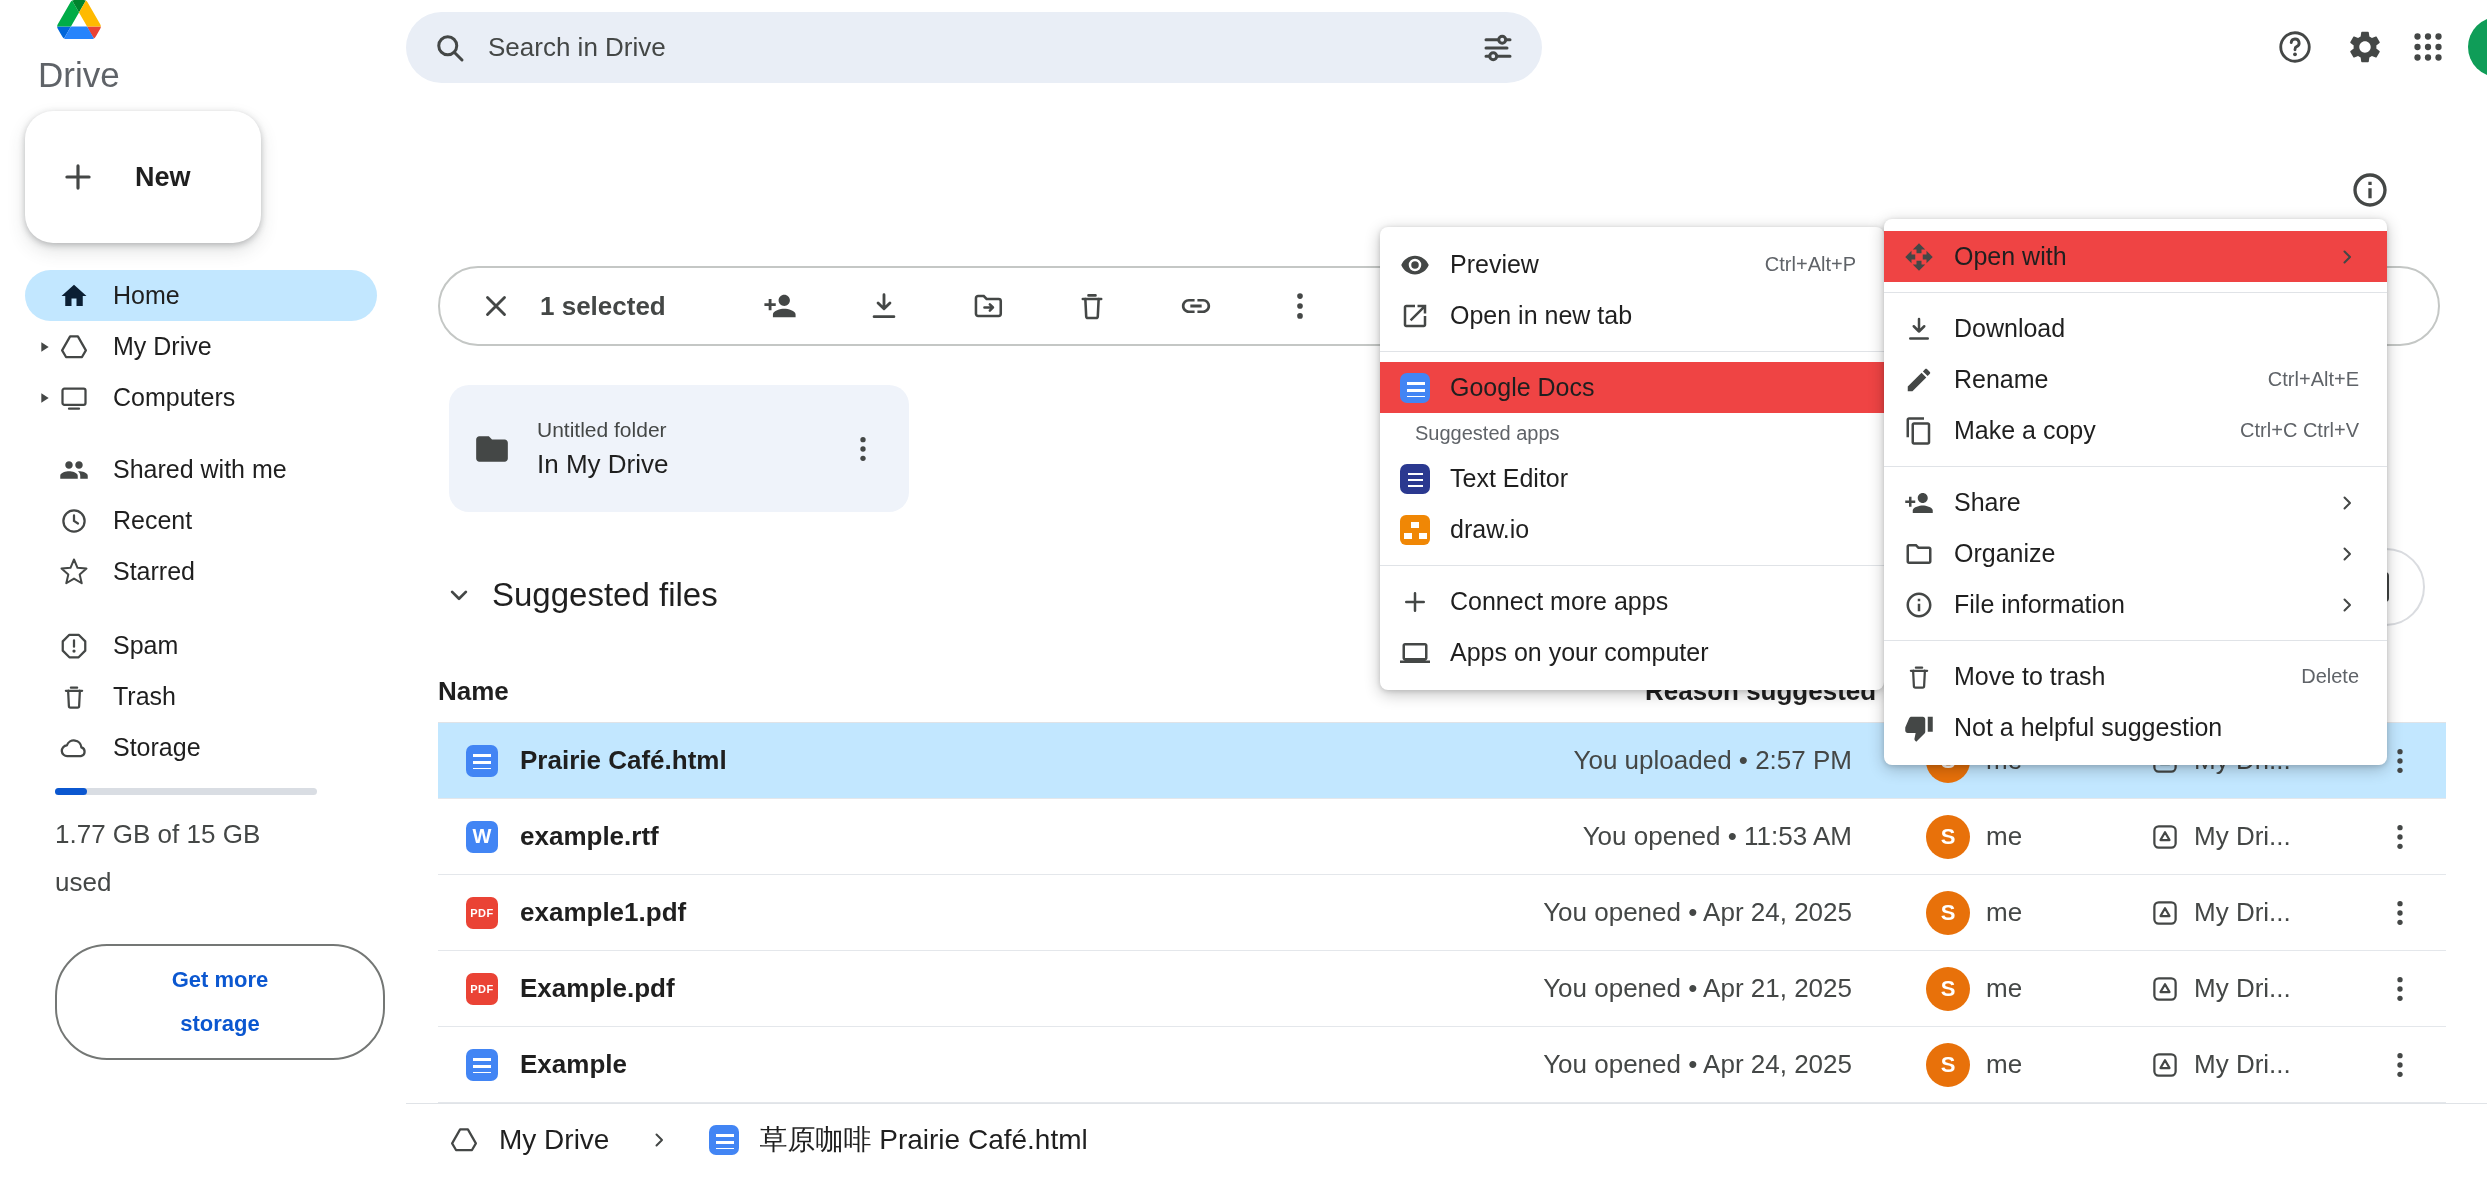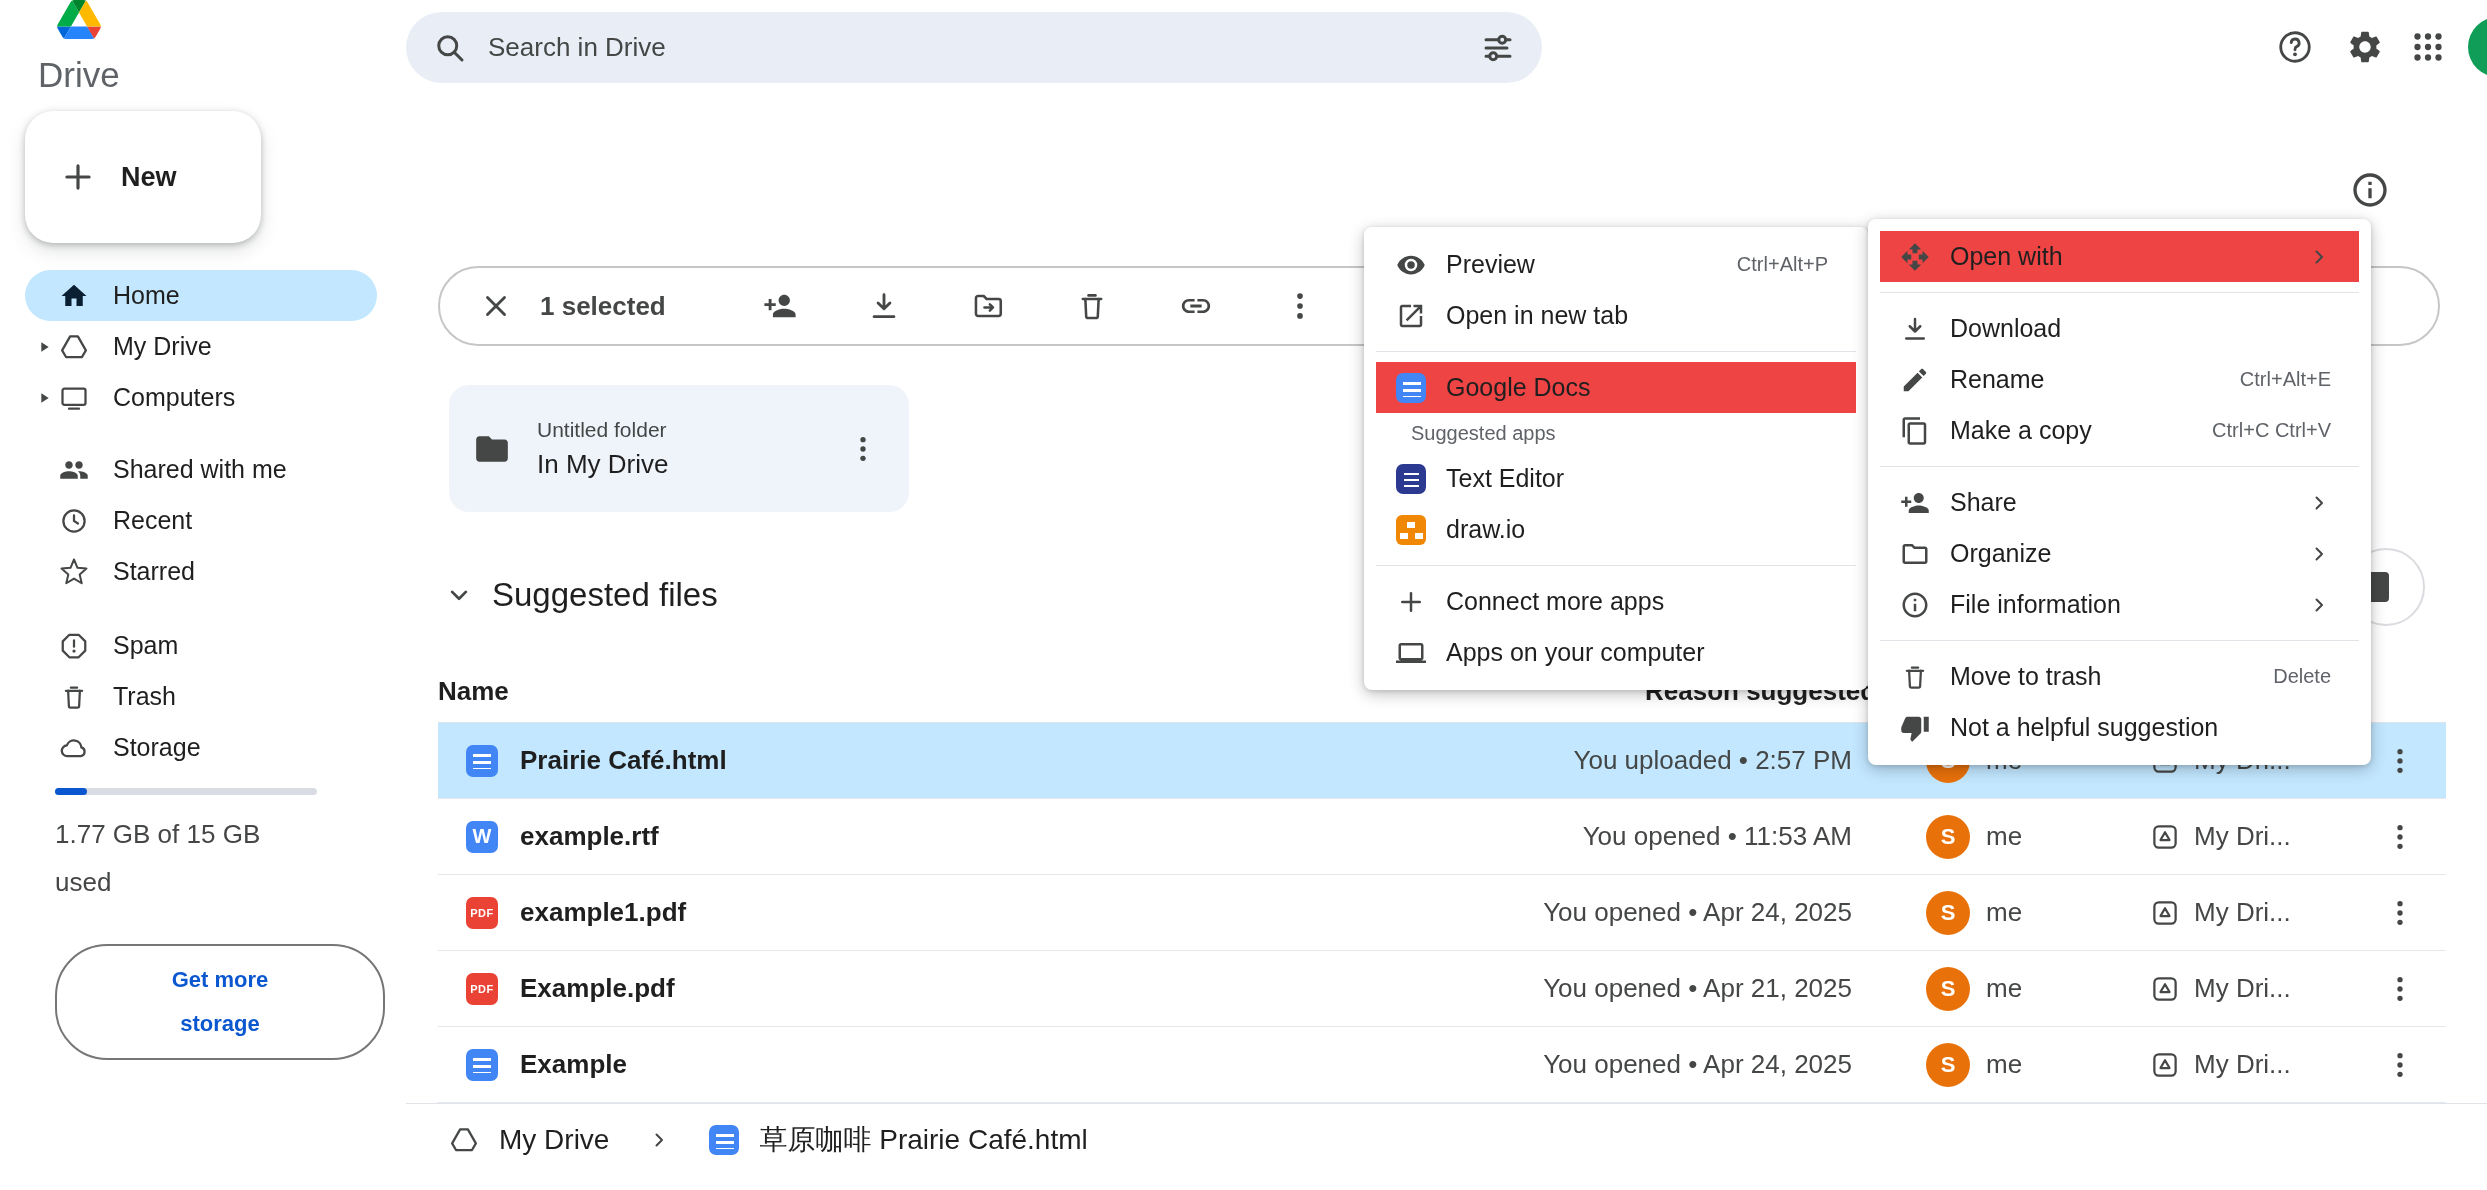--- a/index.html
+++ b/index.html
@@ -14,21 +14,21 @@
   .brand-name { font-size:35px; color:#5f6368; }
   .search { position:absolute; left:406px; top:12px; width:1136px; height:71px; background:#e9eef6; border-radius:36px; display:flex; align-items:center; padding:0 26px; gap:20px; }
   .search input { flex:1; border:none; outline:none; background:transparent; font-family:inherit; font-size:26px; color:#1f1f1f; }
   .search input::placeholder { color:#444746; opacity:1; }
   .ibtn { display:flex; align-items:center; justify-content:center; color:#444746; cursor:pointer; background:none; border:none; }
   .tb-btn { position:absolute; top:25px; width:44px; height:44px; }
   .tb-avatar { position:absolute; left:2468px; top:17px; width:60px; height:60px; border-radius:50%; background:#0f9d58; }
 
   
   .new-btn { position:absolute; left:25px; top:111px; width:236px; height:132px; background:#fff; border-radius:28px;
-    box-shadow:0 2px 6px rgba(60,64,67,.30), 0 8px 18px rgba(60,64,67,.15); display:flex; align-items:center; padding-left:34px; gap:24px; cursor:pointer; }
+    box-shadow:0 2px 6px rgba(60,64,67,.30), 0 8px 18px rgba(60,64,67,.15); display:flex; align-items:center; padding-left:34px; gap:38px; cursor:pointer; }
   .new-label { font-size:27px; font-weight:bold; color:#1f1f1f; }
   .nav { position:absolute; left:0; top:270px; width:406px; }
   .nav-item { margin-left:25px; width:352px; height:51px; border-radius:26px; display:flex; align-items:center; padding-left:6px; cursor:pointer; }
   .nav-item.active { background:#c2e7ff; }
   .caret { width:26px; display:flex; justify-content:center; color:#444746; }
   .nav-ic { width:34px; display:flex; justify-content:center; color:#444746; }
   .nav-item.active .nav-ic { color:#0b1f33; }
   .nav-label { margin-left:22px; font-size:25px; color:#1f1f1f; }
   .gap1 { margin-top:21px; } .gap2 { margin-top:23px; }
   .storage-bar { position:absolute; left:55px; top:788px; width:262px; height:7px; border-radius:4px; background:#d9dde3; }
@@ -76,22 +76,22 @@
   .fi-word span { color:#fff; font-size:20px; font-weight:bold; }
   .fi-te { background:#2b3990; }
   .fi-te::after { content:""; position:absolute; left:8px; top:9px; width:15px; height:14px;
     background:repeating-linear-gradient(to bottom,#fff 0 2px,transparent 2px 6px); }
   .fi-drawio { background:#f08705; border-radius:6px; }
   .fi-drawio::before { content:""; position:absolute; left:4px; top:18px; width:8px; height:6px; background:#fff; box-shadow:15px 0 0 #fff; }
   .fi-drawio::after { content:""; position:absolute; left:11px; top:7px; width:8px; height:6px; background:#fff; }
   .fi-sm { width:30px; height:30px; }
 
   
-  .menu { position:absolute; background:#fff; border-radius:8px; padding:12px 12px; z-index:50;
-    box-shadow:0 4px 16px rgba(0,0,0,.24), 0 1px 5px rgba(0,0,0,.14); }
+  .menu { position:absolute; background:#fff; border-radius:8px; padding:12px 0; z-index:50;
+    box-shadow:0 4px 16px rgba(0,0,0,.24), 0 1px 5px rgba(0,0,0,.14);margin-left:16px; }
   .menu-a { left:1364px; top:227px; width:504px; }
   .menu-b { left:1868px; top:219px; width:503px; }
   .mi { height:51px; display:flex; align-items:center; padding-right:28px; cursor:pointer; }
   .mi.hl { background:#ef4444; }
   .mi-ic { width:70px; display:flex; justify-content:center; color:#444746; }
   .mi-label { font-size:25px; color:#1f1f1f; }
   .mi-shortcut { margin-left:auto; font-size:20px; color:#5f6368; }
   .mi-arrow { margin-left:auto; color:#444746; }
   .mdiv { height:1px; background:#e0e3e7; margin:10px 0; }
   .msec { height:40px; display:flex; align-items:center; padding-left:35px; font-size:20px; color:#5f6368; }

